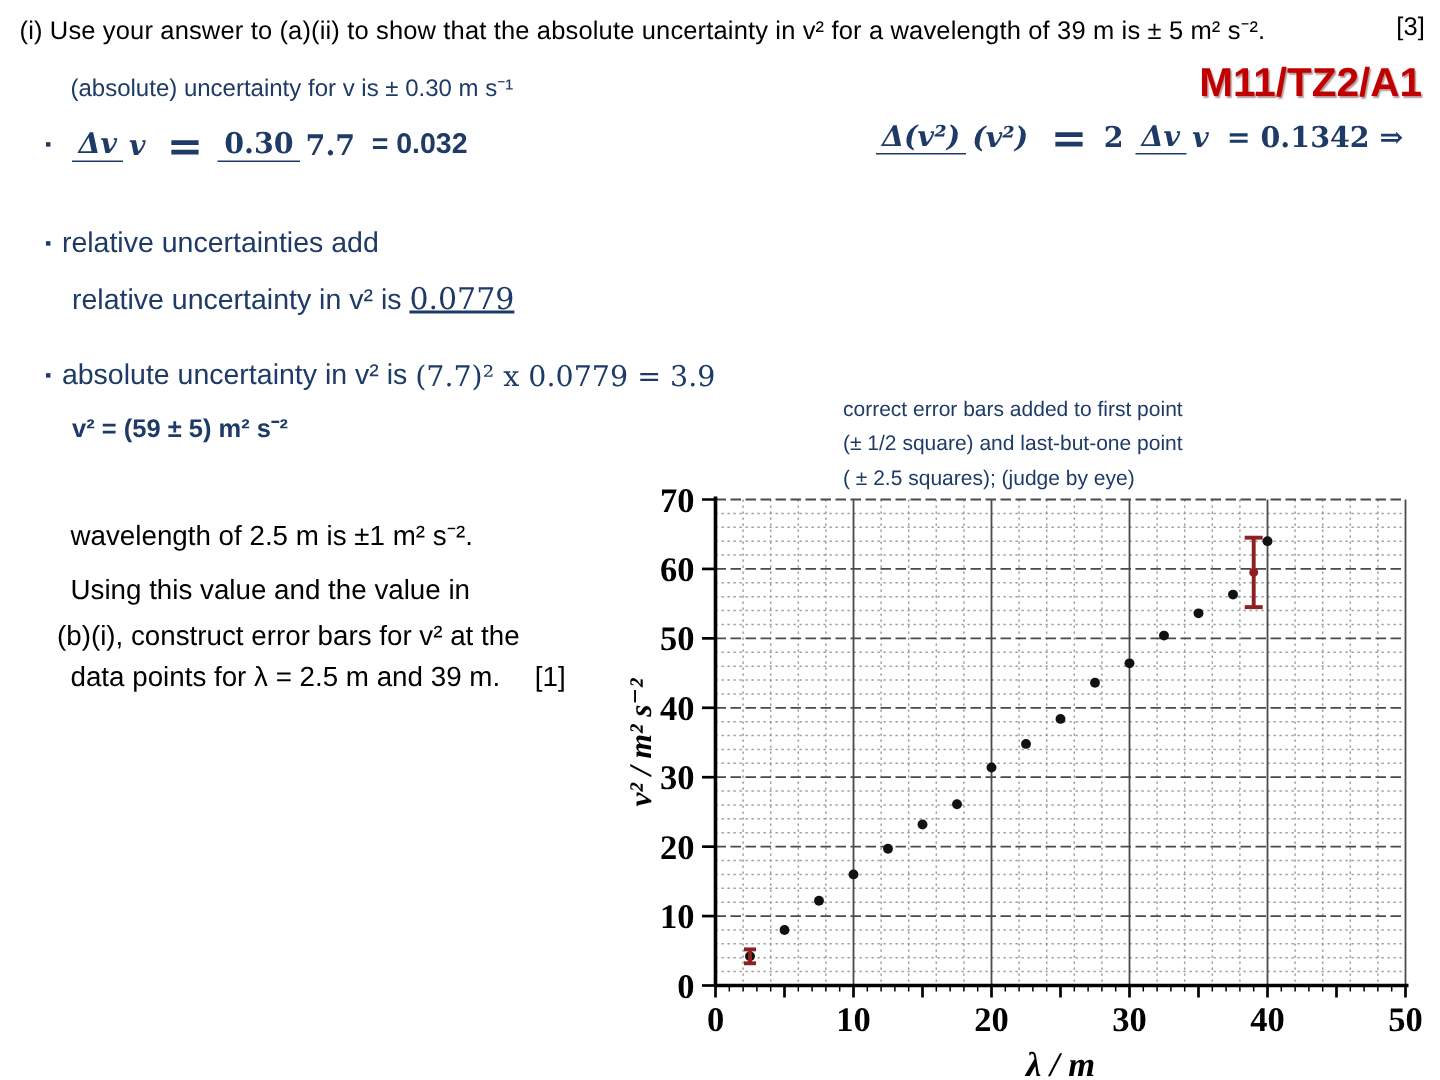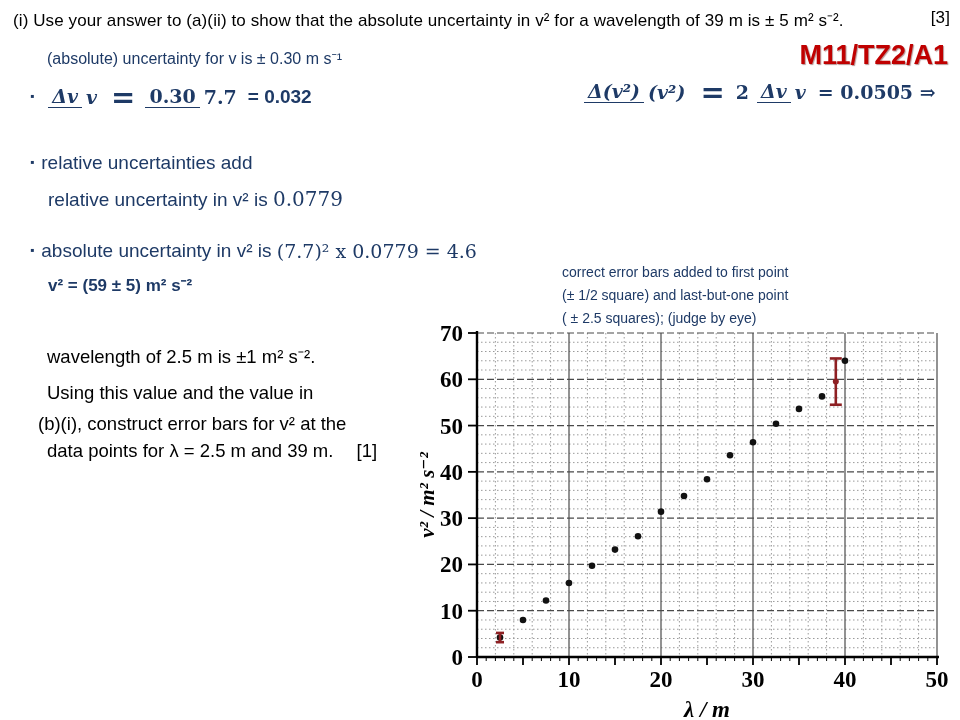--- a/index.html
+++ b/index.html
@@ -24,21 +24,21 @@
   .bullet{font-size:12px;margin-right:7px;position:relative;top:-1px;}
   .frac{display:inline-flex;flex-direction:row;align-items:center;
         font-family:"DejaVu Serif",serif;line-height:1.1;font-size:19px;}
   .frac .num{padding:0 4px 1px;border-bottom:1.6px solid currentColor;}
   .frac .den{padding:1px 4px 0;}
   .frac.it{font-style:italic;}
   .big-eq{font-family:"DejaVu Serif",serif;font-size:29px;margin:0 3px;}
   .serif-math{font-family:"DejaVu Serif",serif;font-size:19px;}
   #add-line{top:152px;left:30px;font-size:19px;display:flex;align-items:center;}
   #rel-v2{top:187px;left:48px;font-size:19px;}
-  #rel-v2 .serif-math{font-size:20px;}
+  #rel-v2 .serif-math{font-size:20px;text-decoration:underline;}
   #abs-v2{top:240px;left:30px;font-size:19px;display:flex;align-items:center;}
   #v2-val{top:273px;left:48px;font-size:17px;font-weight:bold;}
   #annotation{top:261px;left:562px;font-size:14px;line-height:23px;}
   #q2{top:343px;left:16px;font-size:18.5px;line-height:27px;}
   #q2 .ind1{margin-left:31px;}
   #q2 .ind2{margin-left:22px;}
   #q2 .gap{margin-top:9px;}
   #q2 .gap2{margin-top:4px;}
   #q2 .marks{margin-left:18px;}
   
@@ -74,35 +74,35 @@
   <span class="frac it">
     <span class="num">Δ(v²)</span>
     <span class="den">(v²)</span>
   </span>
   <span class="big-eq">=</span>
   <span class="serif-math">2</span>
   <span class="frac it">
     <span class="num">Δv</span>
     <span class="den">v</span>
   </span>
-  <span class="serif-math">= 0.0505 ⇒</span>
+  <span class="serif-math">= 0.1342 ⇒</span>
 </div>
 
 <div class="abs navy" id="add-line">
   <span class="bullet">▪</span>
   <span>relative  uncertainties add</span>
 </div>
 
 <div class="abs navy" id="rel-v2">
   <span>relative uncertainty  in v² is </span><span class="serif-math">0.0779</span>
 </div>
 
 <div class="abs navy" id="abs-v2">
   <span class="bullet">▪</span>
-  <span>absolute uncertainty in v² is </span>&nbsp;<span class="serif-math">(7.7)² x 0.0779 = 4.6</span>
+  <span>absolute uncertainty in v² is </span>&nbsp;<span class="serif-math">(7.7)² x 0.0779 = 3.9</span>
 </div>
 
 <div class="abs navy" id="v2-val">v² = (59 ± 5) m² s⁻²</div>
 
 <div class="abs navy" id="annotation">
   <div>correct error bars added to first point</div>
   <div>(± 1/2 square) and last-but-one point</div>
   <div>( ± 2.5 squares); (judge by eye)</div>
 </div>
 

